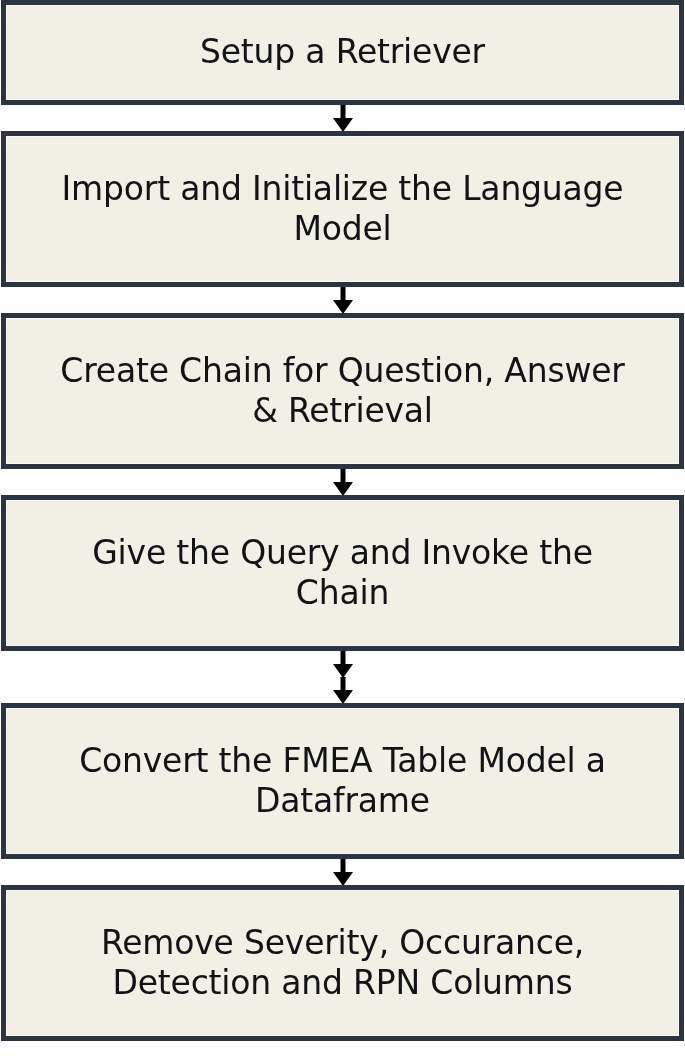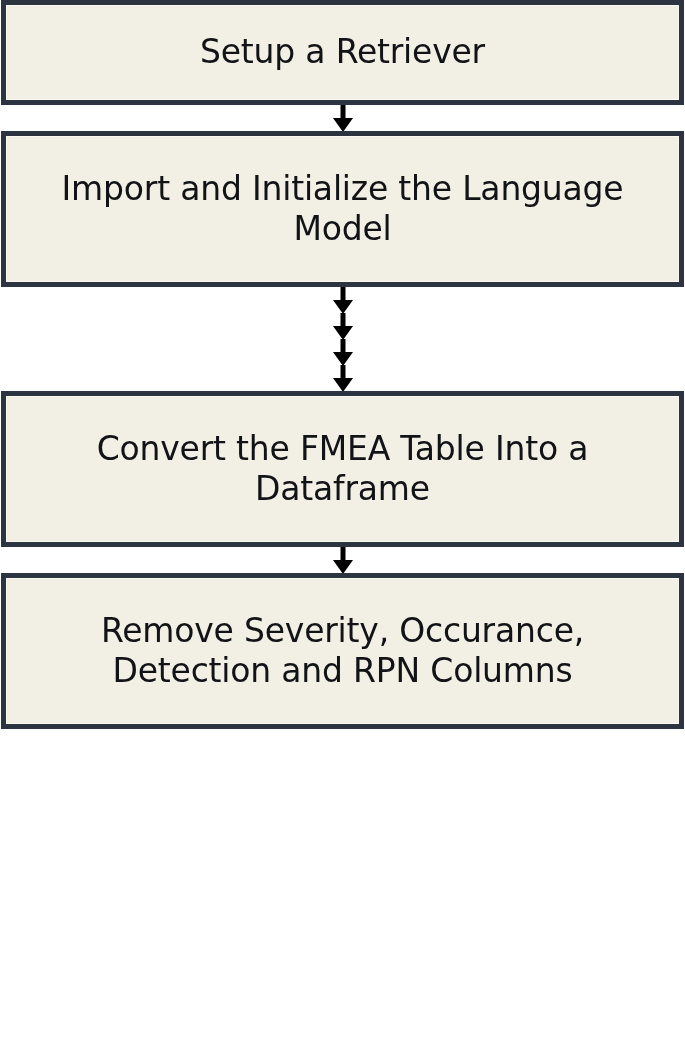--- a/index.html
+++ b/index.html
@@ -106,40 +106,48 @@
   <div class="node two-line">
     <span class="node-label">Import and Initialize the Language
 Model</span>
   </div>
 
   <div class="connector">
     <span class="shaft"></span>
     <span class="head"></span>
   </div>
 
+  <div class="node two-line">
+    <span class="node-label">Create Chain for Question, Answer
+&amp; Retrieval</span>
+  </div>
 
   <div class="connector">
     <span class="shaft"></span>
     <span class="head"></span>
   </div>
 
+  <div class="node two-line">
+    <span class="node-label">Give the Query and Invoke the
+Chain</span>
+  </div>
 
   <div class="connector">
     <span class="shaft"></span>
     <span class="head"></span>
   </div>
 
 
   <div class="connector">
     <span class="shaft"></span>
     <span class="head"></span>
   </div>
 
   <div class="node two-line">
-    <span class="node-label">Convert the FMEA Table Into a
+    <span class="node-label">Convert the FMEA Table Model a
 Dataframe</span>
   </div>
 
   <div class="connector">
     <span class="shaft"></span>
     <span class="head"></span>
   </div>
 
   <div class="node two-line">
     <span class="node-label">Remove Severity, Occurance,

